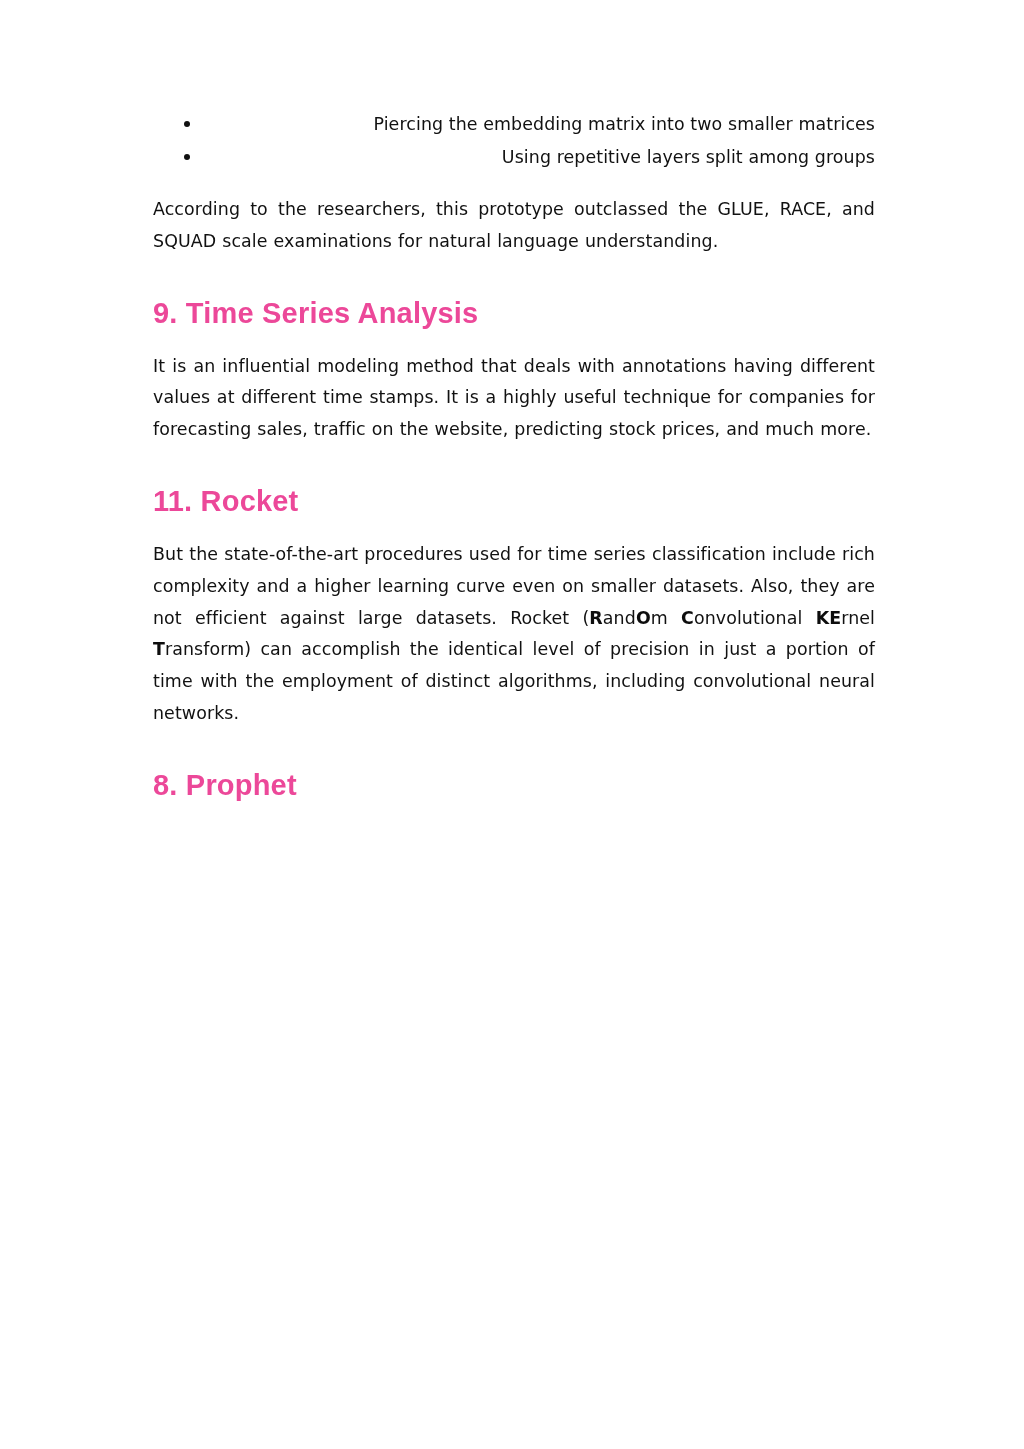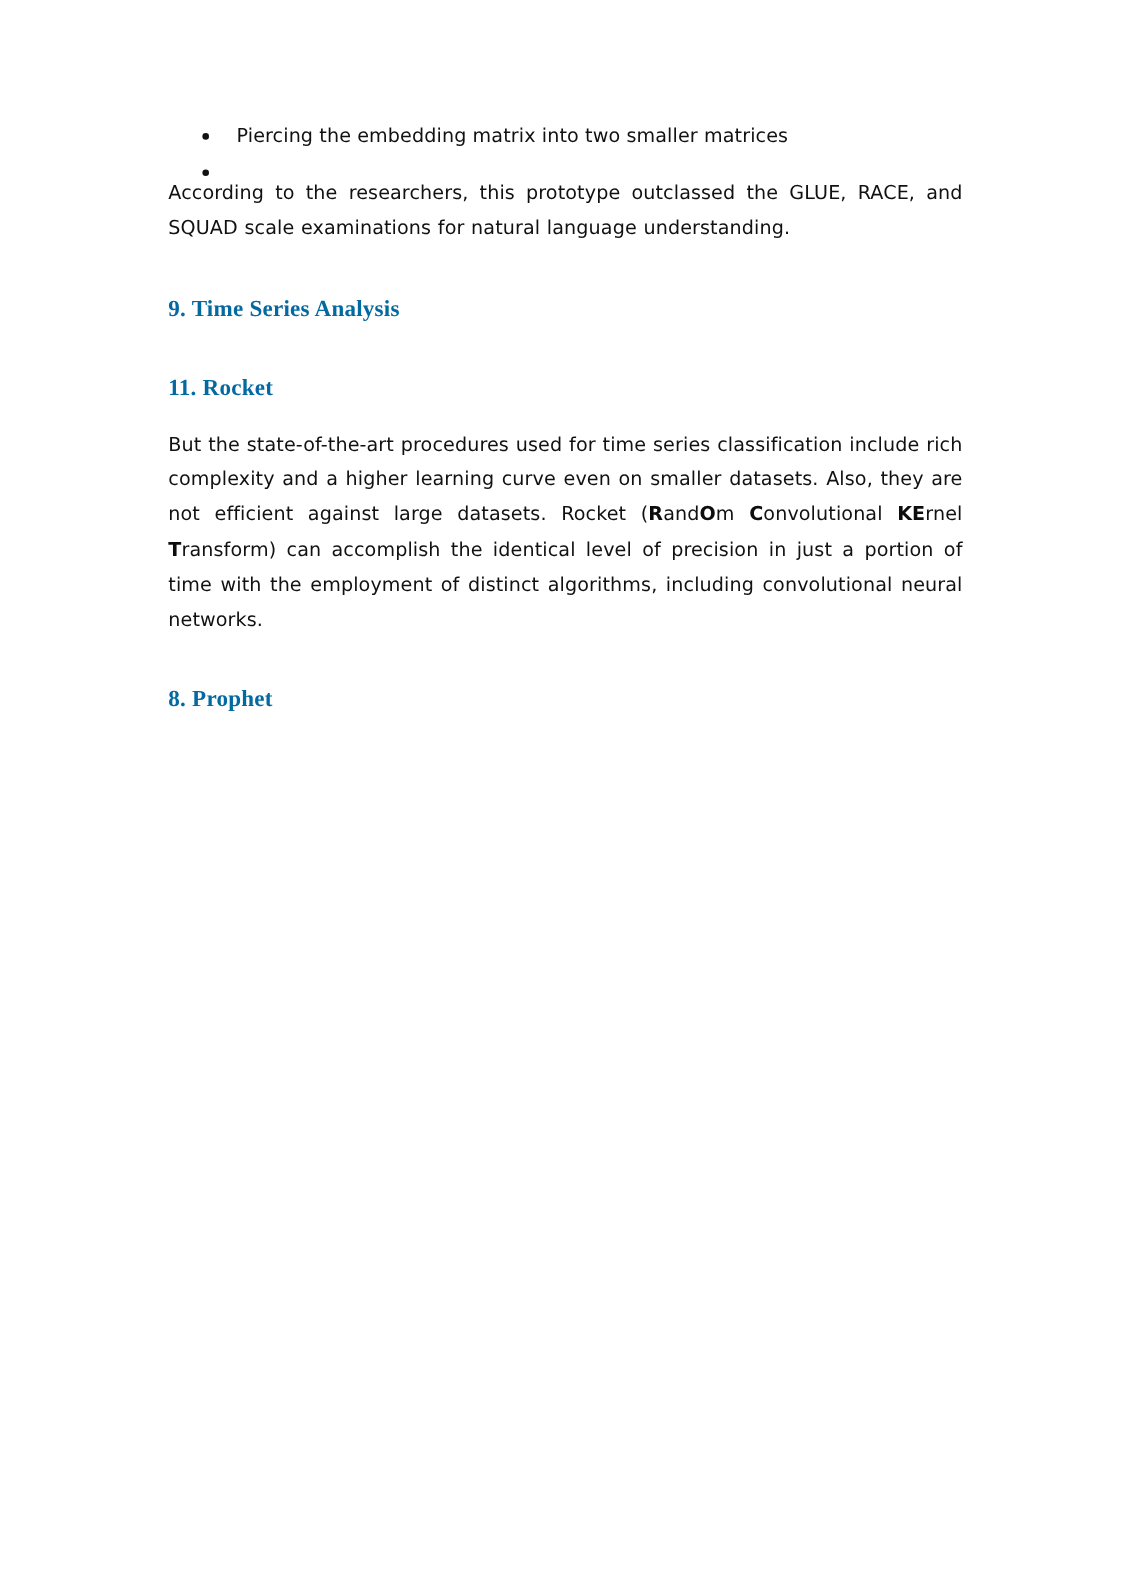--- a/index.html
+++ b/index.html
@@ -41,20 +41,21 @@
     letter-spacing: 0.1px;
     word-spacing: 0.4px;
   }
   .para:last-child { margin-bottom: 0; }
 
   
   ul.bullets {
     list-style: none;
     margin: 0 0 20px 0;
     padding: 0;
+    text-align: right;
   }
   ul.bullets li {
     position: relative;
     padding-left: 62px;
     font-family: "DejaVu Sans", sans-serif;
     font-size: 17.4px;
     line-height: 33px;
     color: #111111;
     letter-spacing: 0.1px;
   }
@@ -63,24 +64,24 @@
     left: 31px;
     top: 13px;
     width: 6px;
     height: 6px;
     background: #111111;
     border-radius: 50%;
   }
 
   
   .heading {
-    font-family: Liberation Serif, serif;
-    font-size: 21px;
+    font-family: Liberation Sans, sans-serif;
+    font-size: 29px;
     font-weight: bold;
-    color: #0369a1;
+    color: #ec4899;
     letter-spacing: 0.2px;
     margin: 0 0 18px 0;
     line-height: 40px;
   }
 
   .bold-acr { font-weight: bold; color: #0d0d0d; }
 
   
   .gap-lg { height: 14px; }
 </style>
@@ -90,29 +91,31 @@
 <div class="page">
   <div class="content">
 
     <ul class="bullets">
       <li>
         <span class="bullet-dot"></span>
         <span>Piercing the embedding matrix into two smaller matrices</span>
       </li>
       <li>
         <span class="bullet-dot"></span>
+        <span>Using repetitive layers split among groups</span>
       </li>
     </ul>
 
     <p class="para">According to the researchers, this prototype outclassed the GLUE, RACE, and SQUAD scale examinations for natural language understanding.</p>
 
     <div class="gap-lg"></div>
 
     <h2 class="heading">9. Time Series Analysis</h2>
 
+    <p class="para">It is an influential modeling method that deals with annotations having different values at different time stamps. It is a highly useful technique for companies for forecasting sales, traffic on the website, predicting stock prices, and much more.</p>
 
     <div class="gap-lg"></div>
 
     <h2 class="heading">11. Rocket</h2>
 
 
     <p class="para"><span>But the state-of-the-art procedures used for time series classification include rich complexity and a higher learning curve even on smaller datasets. Also, they are not efficient against large datasets. Rocket (</span><span class="bold-acr">R</span><span>and</span><span class="bold-acr">O</span><span>m </span><span class="bold-acr">C</span><span>onvolutional </span><span class="bold-acr">KE</span><span>rnel </span><span class="bold-acr">T</span><span>ransform</span><span>) can accomplish the identical level of precision in just a portion of time with the employment of distinct algorithms, including convolutional neural networks.</span></p>
 
 
     <div class="gap-lg"></div>

